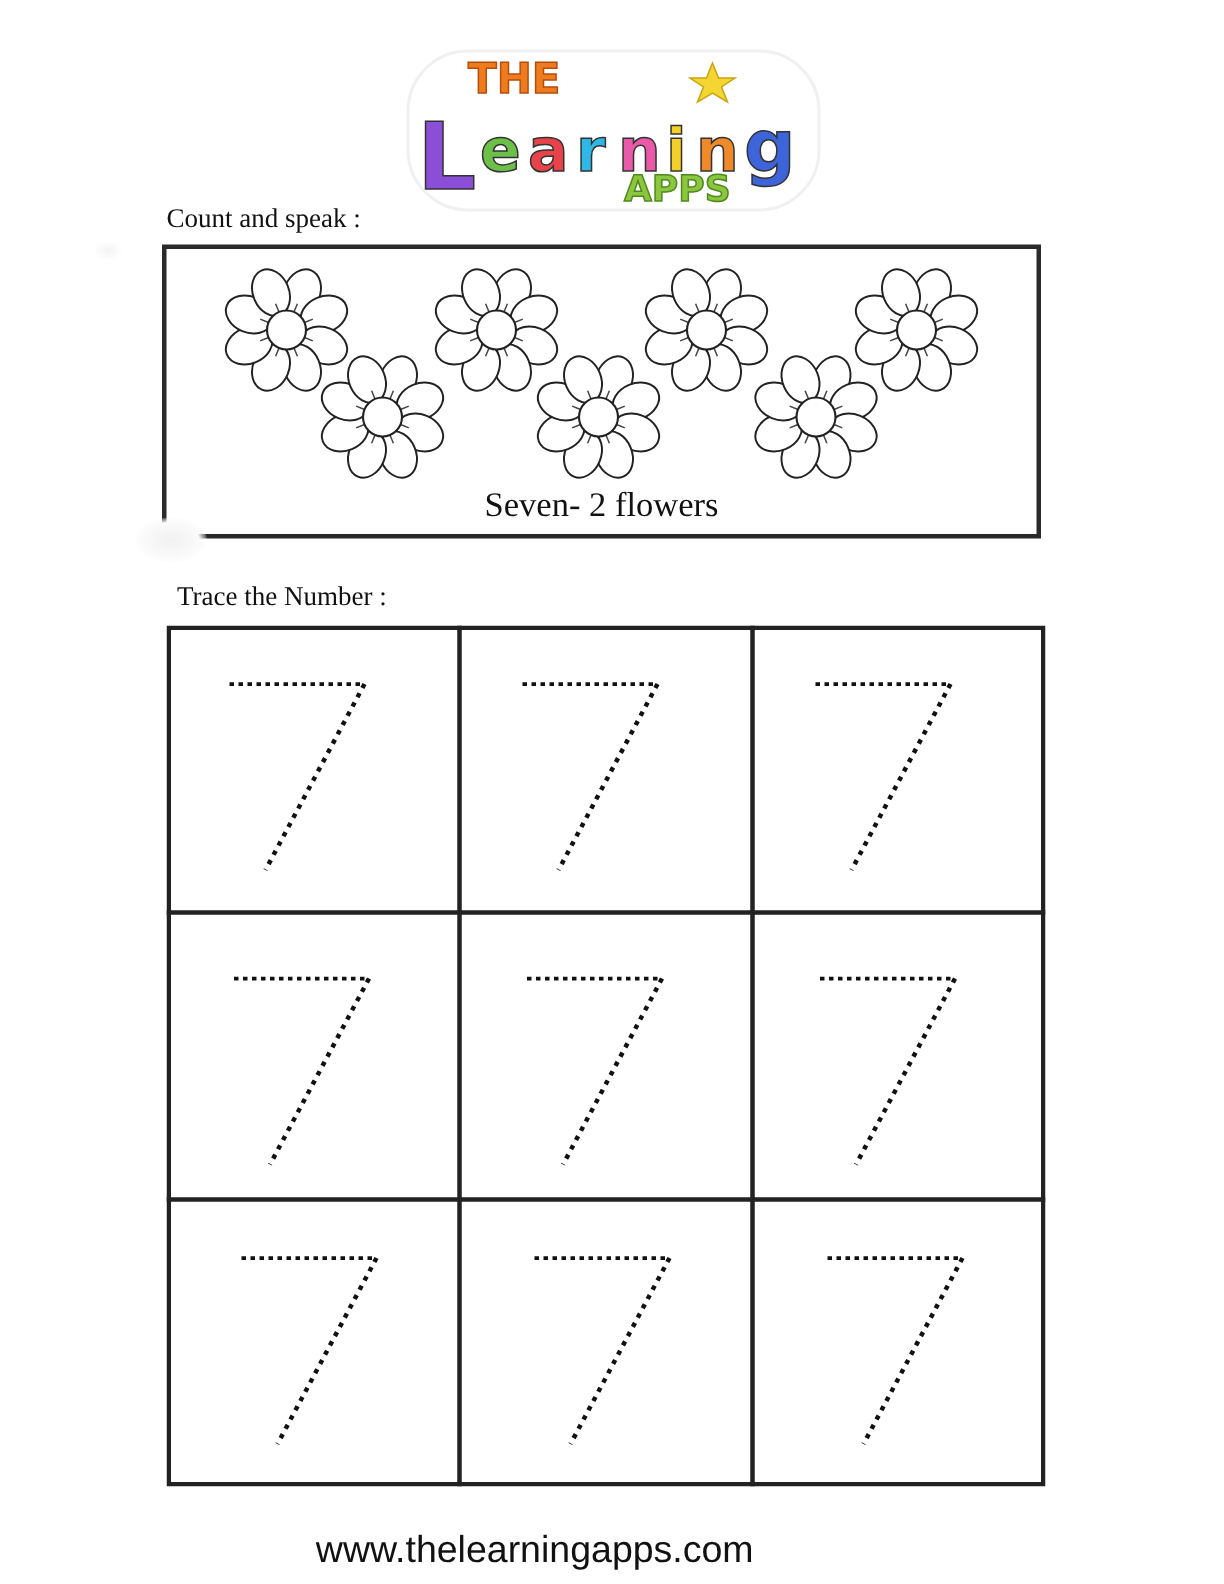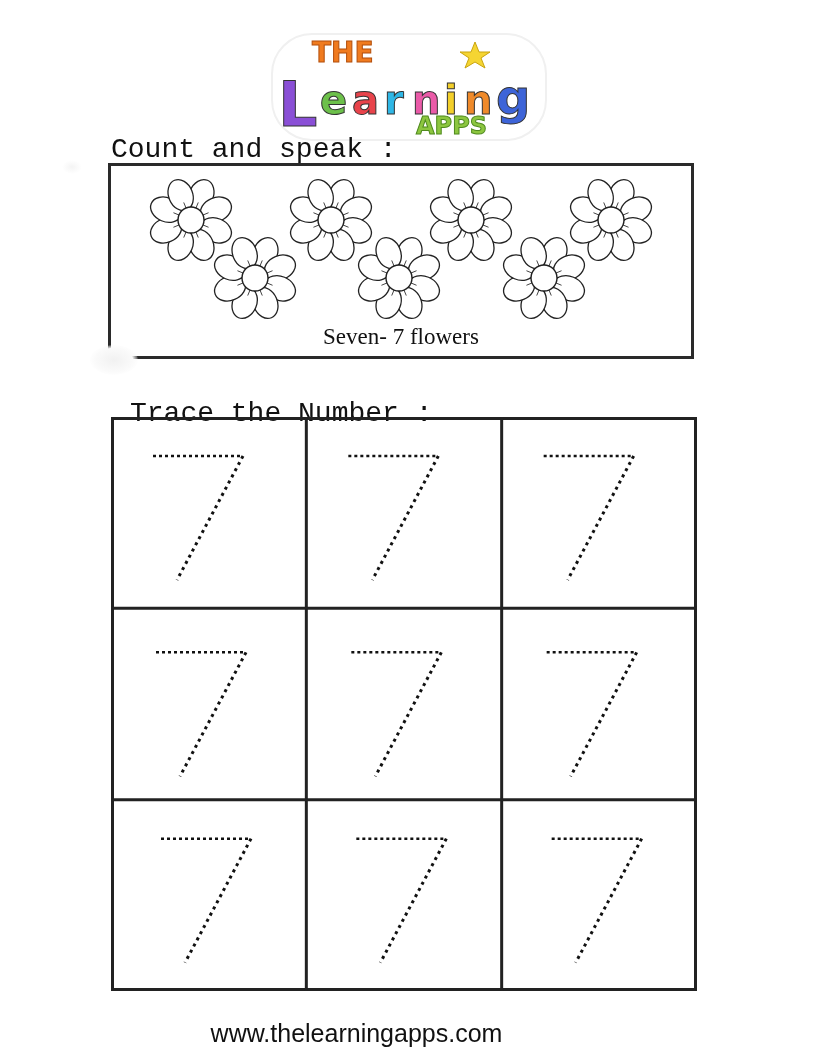--- a/index.html
+++ b/index.html
@@ -4,23 +4,23 @@
 <style>
   html, body { margin: 0; padding: 0; background: #ffffff; }
   body { width: 816px; height: 1056px; position: relative; overflow: hidden; font-family: "Liberation Serif", "DejaVu Serif", serif; color: #111; }
   .abs { position: absolute; }
 
   
   .logo { left: 268px; top: 28px; width: 282px; height: 118px; }
   .logo svg { width: 100%; height: 100%; display: block; }
   .logo-text { font-family: "DejaVu Sans", "Liberation Sans", sans-serif; font-weight: bold; }
 
-  .heading { font-size: 28px; line-height: 1; white-space: nowrap; font-family: Liberation Mono, monospace; }
+  .heading { font-size: 18px; line-height: 1; white-space: nowrap; }
   .heading-count { left: 111px; top: 136px; }
-  .heading-trace { left: 118px; top: 400px; margin-left: 12px; }
+  .heading-trace { left: 118px; top: 388px; }
 
   .count-box { left: 108px; top: 163px; width: 580px; height: 190px; border: 3px solid #2a2a2a; }
   .flowers-svg { position: absolute; left: 0; top: 0; width: 580px; height: 190px; }
   .caption { position: absolute; left: 0; width: 100%; top: 158px; text-align: center; font-size: 23px; }
 
   .smudge1 { left: 90px; top: 345px; width: 48px; height: 30px; border-radius: 50%; background: radial-gradient(ellipse at center, #f1f1f1 0%, #fafafa 55%, rgba(255,255,255,0) 75%); }
   .smudge2 { left: 62px; top: 160px; width: 20px; height: 14px; border-radius: 50%; background: radial-gradient(ellipse at center, #f4f4f4 0%, rgba(255,255,255,0) 70%); }
 
   .trace-grid { left: 111px; top: 417px; width: 586px; height: 574px; }
   .trace-grid svg { position: absolute; left: 0; top: 0; width: 586px; height: 574px; }
@@ -183,21 +183,21 @@
         <line x1="12.010433922646728" y1="-4.974884620746168" x2="17.55371111771445" y2="-7.270985214936707" stroke="#444" stroke-width="1"></line>
         <line x1="12.010433922646728" y1="4.974884620746167" x2="17.55371111771445" y2="7.2709852149367045" stroke="#444" stroke-width="1"></line>
         <line x1="4.9748846207461686" y1="12.010433922646728" x2="7.270985214936708" y2="17.55371111771445" stroke="#444" stroke-width="1"></line>
         <line x1="-4.97488462074616" y1="12.01043392264673" x2="-7.270985214936696" y2="17.553711117714453" stroke="#444" stroke-width="1"></line>
         <line x1="-12.01043392264673" y1="4.974884620746163" x2="-17.55371111771445" y2="7.270985214936701" stroke="#444" stroke-width="1"></line>
         <line x1="-12.010433922646726" y1="-4.97488462074617" x2="-17.553711117714446" y2="-7.27098521493671" stroke="#444" stroke-width="1"></line>
         <line x1="-4.974884620746164" y1="-12.01043392264673" x2="-7.270985214936702" y2="-17.55371111771445" stroke="#444" stroke-width="1"></line>
         <circle cx="0" cy="0" r="13" fill="#fff" stroke="#222" stroke-width="1.4"></circle>
       </g>
     </svg>
-  <div class="caption">Seven- 7 flowers</div>
+  <div class="caption">Seven- 2 flowers</div>
 </div>
 
 <div class="abs smudge1"></div>
 
 <div class="abs heading heading-trace">Trace the Number :</div>
 
 <div class="abs trace-grid">
   <svg id="trace-svg" viewBox="0 0 586 574">
       <rect x="1.5" y="1.5" width="583" height="571" fill="none" stroke="#222" stroke-width="3"></rect>
       <line x1="195.33333333333334" y1="0" x2="195.33333333333334" y2="574" stroke="#222" stroke-width="3"></line>

